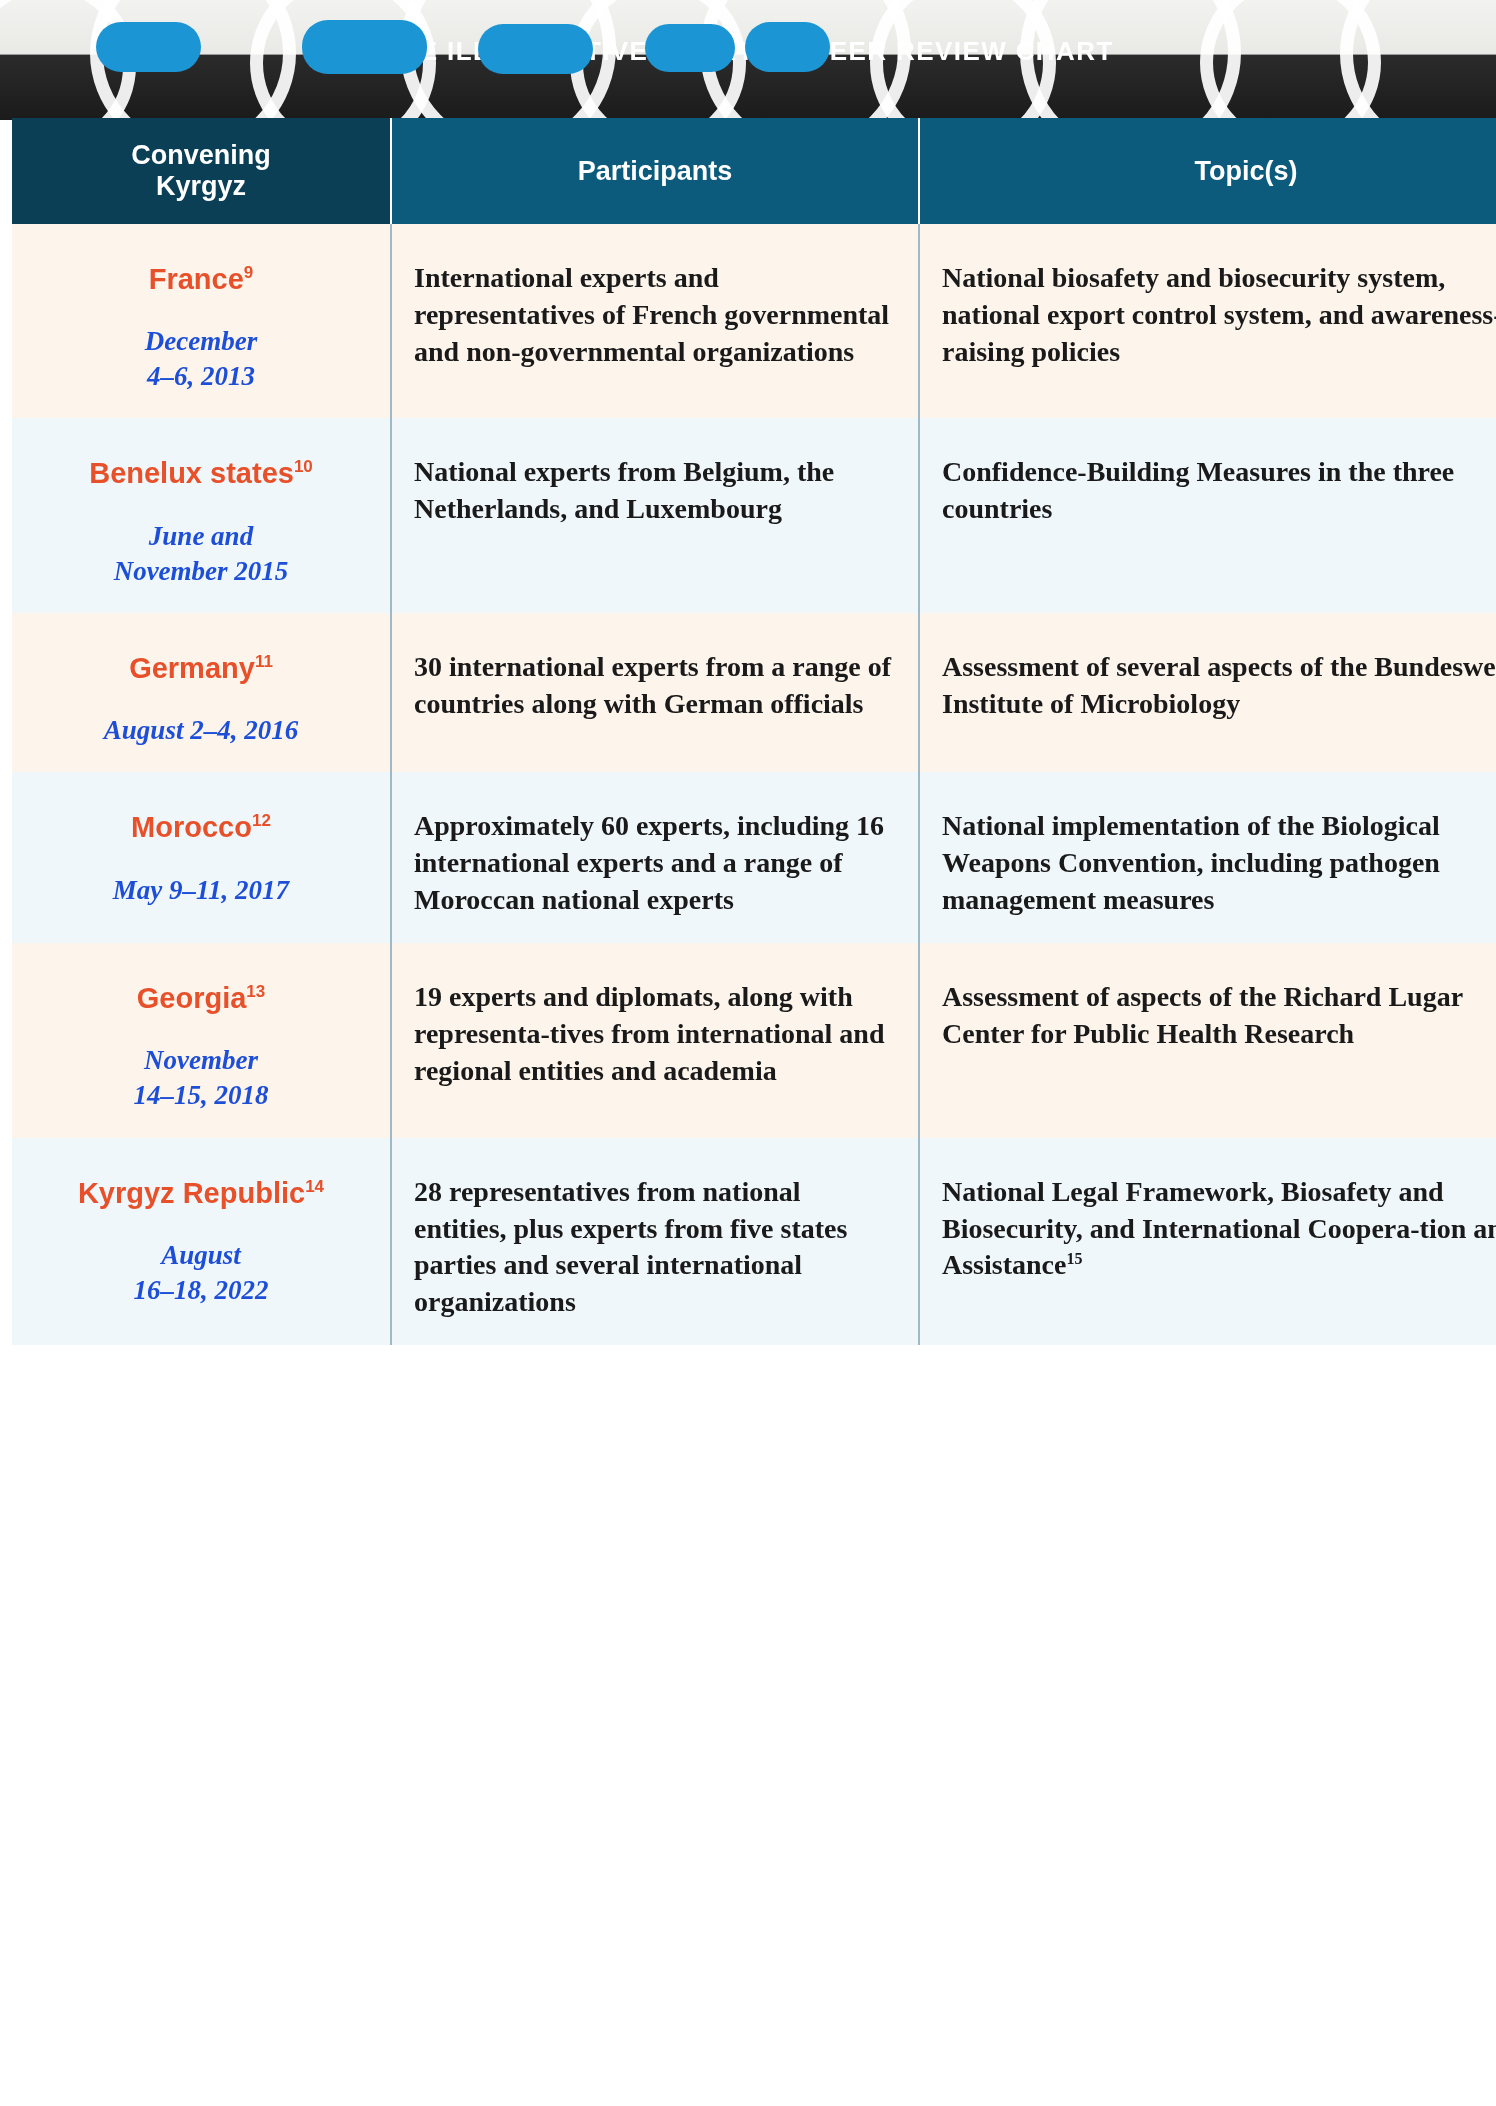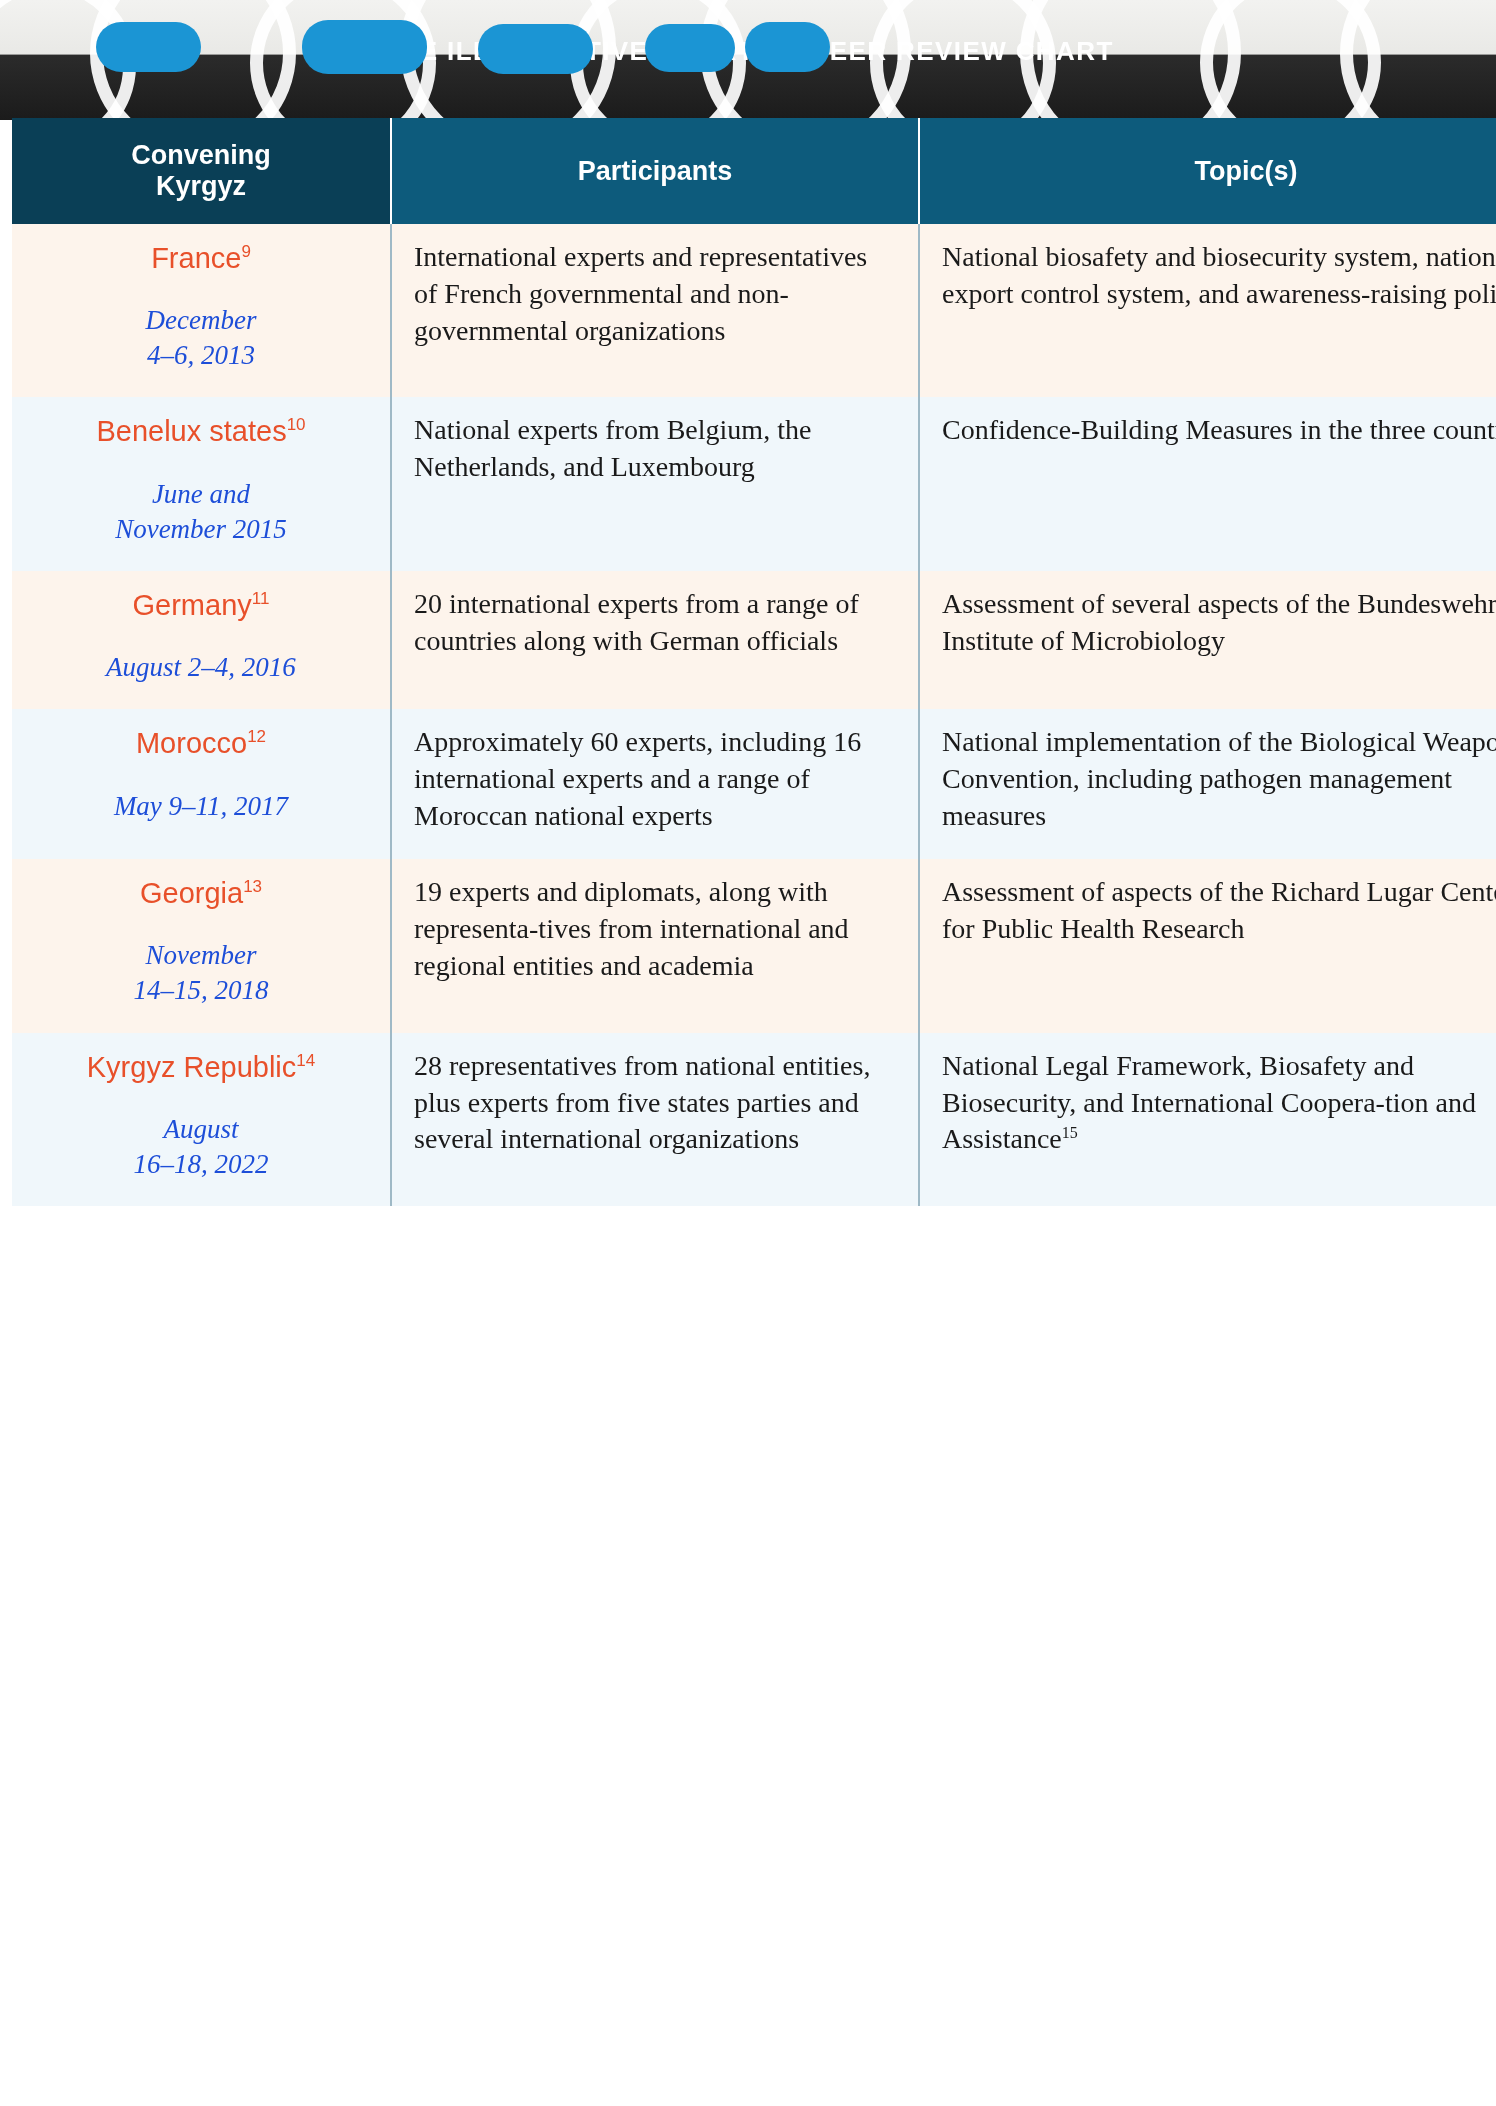--- a/index.html
+++ b/index.html
@@ -87,25 +87,26 @@
     border-left: 2px solid #ffffff;
     margin-left: 40px;
   }
   table.main th.th-topics {
     background: #0d5b7c;
     width: 632px;
     border-left: 2px solid #ffffff;
   }
   table.main td {
     vertical-align: top;
-    padding: 15px 22px 24px 22px;
+    padding: 36px 22px 24px 22px;
     font-family: "Liberation Serif", serif;
     font-size: 28px;
     line-height: 1.32;
     color: #1a1a1a;
+    font-weight: bold;
   }
   td.col-country {
     text-align: center;
     vertical-align: middle;
     padding-left: 10px;
     padding-right: 10px;
   }
   td.col-participants {
     border-left: 2px solid #9fb9c6;
   }
@@ -200,21 +201,21 @@
         </td>
         <td class="col-participants cell-text">National experts from Belgium, the Netherlands, and Luxembourg</td>
         <td class="col-topics cell-text">Confidence-Building Measures in the three countries</td>
       </tr>
 
       <tr class="row-odd">
         <td class="col-country">
           <span class="country-name"><span>Germany</span><sup>11</sup></span>
           <span class="country-date"><span>August 2–4, 2016</span></span>
         </td>
-        <td class="col-participants cell-text">20 international experts from a range of countries along with German officials</td>
+        <td class="col-participants cell-text">30 international experts from a range of countries along with German officials</td>
         <td class="col-topics cell-text">Assessment of several aspects of the Bundeswehr Institute of Microbiology</td>
       </tr>
 
       <tr class="row-even">
         <td class="col-country">
           <span class="country-name"><span>Morocco</span><sup>12</sup></span>
           <span class="country-date"><span>May 9–11, 2017</span></span>
         </td>
         <td class="col-participants cell-text">Approximately 60 experts, including 16 international experts and a range of Moroccan national experts</td>
         <td class="col-topics cell-text">National implementation of the Biological Weapons Convention, including pathogen management measures</td>

